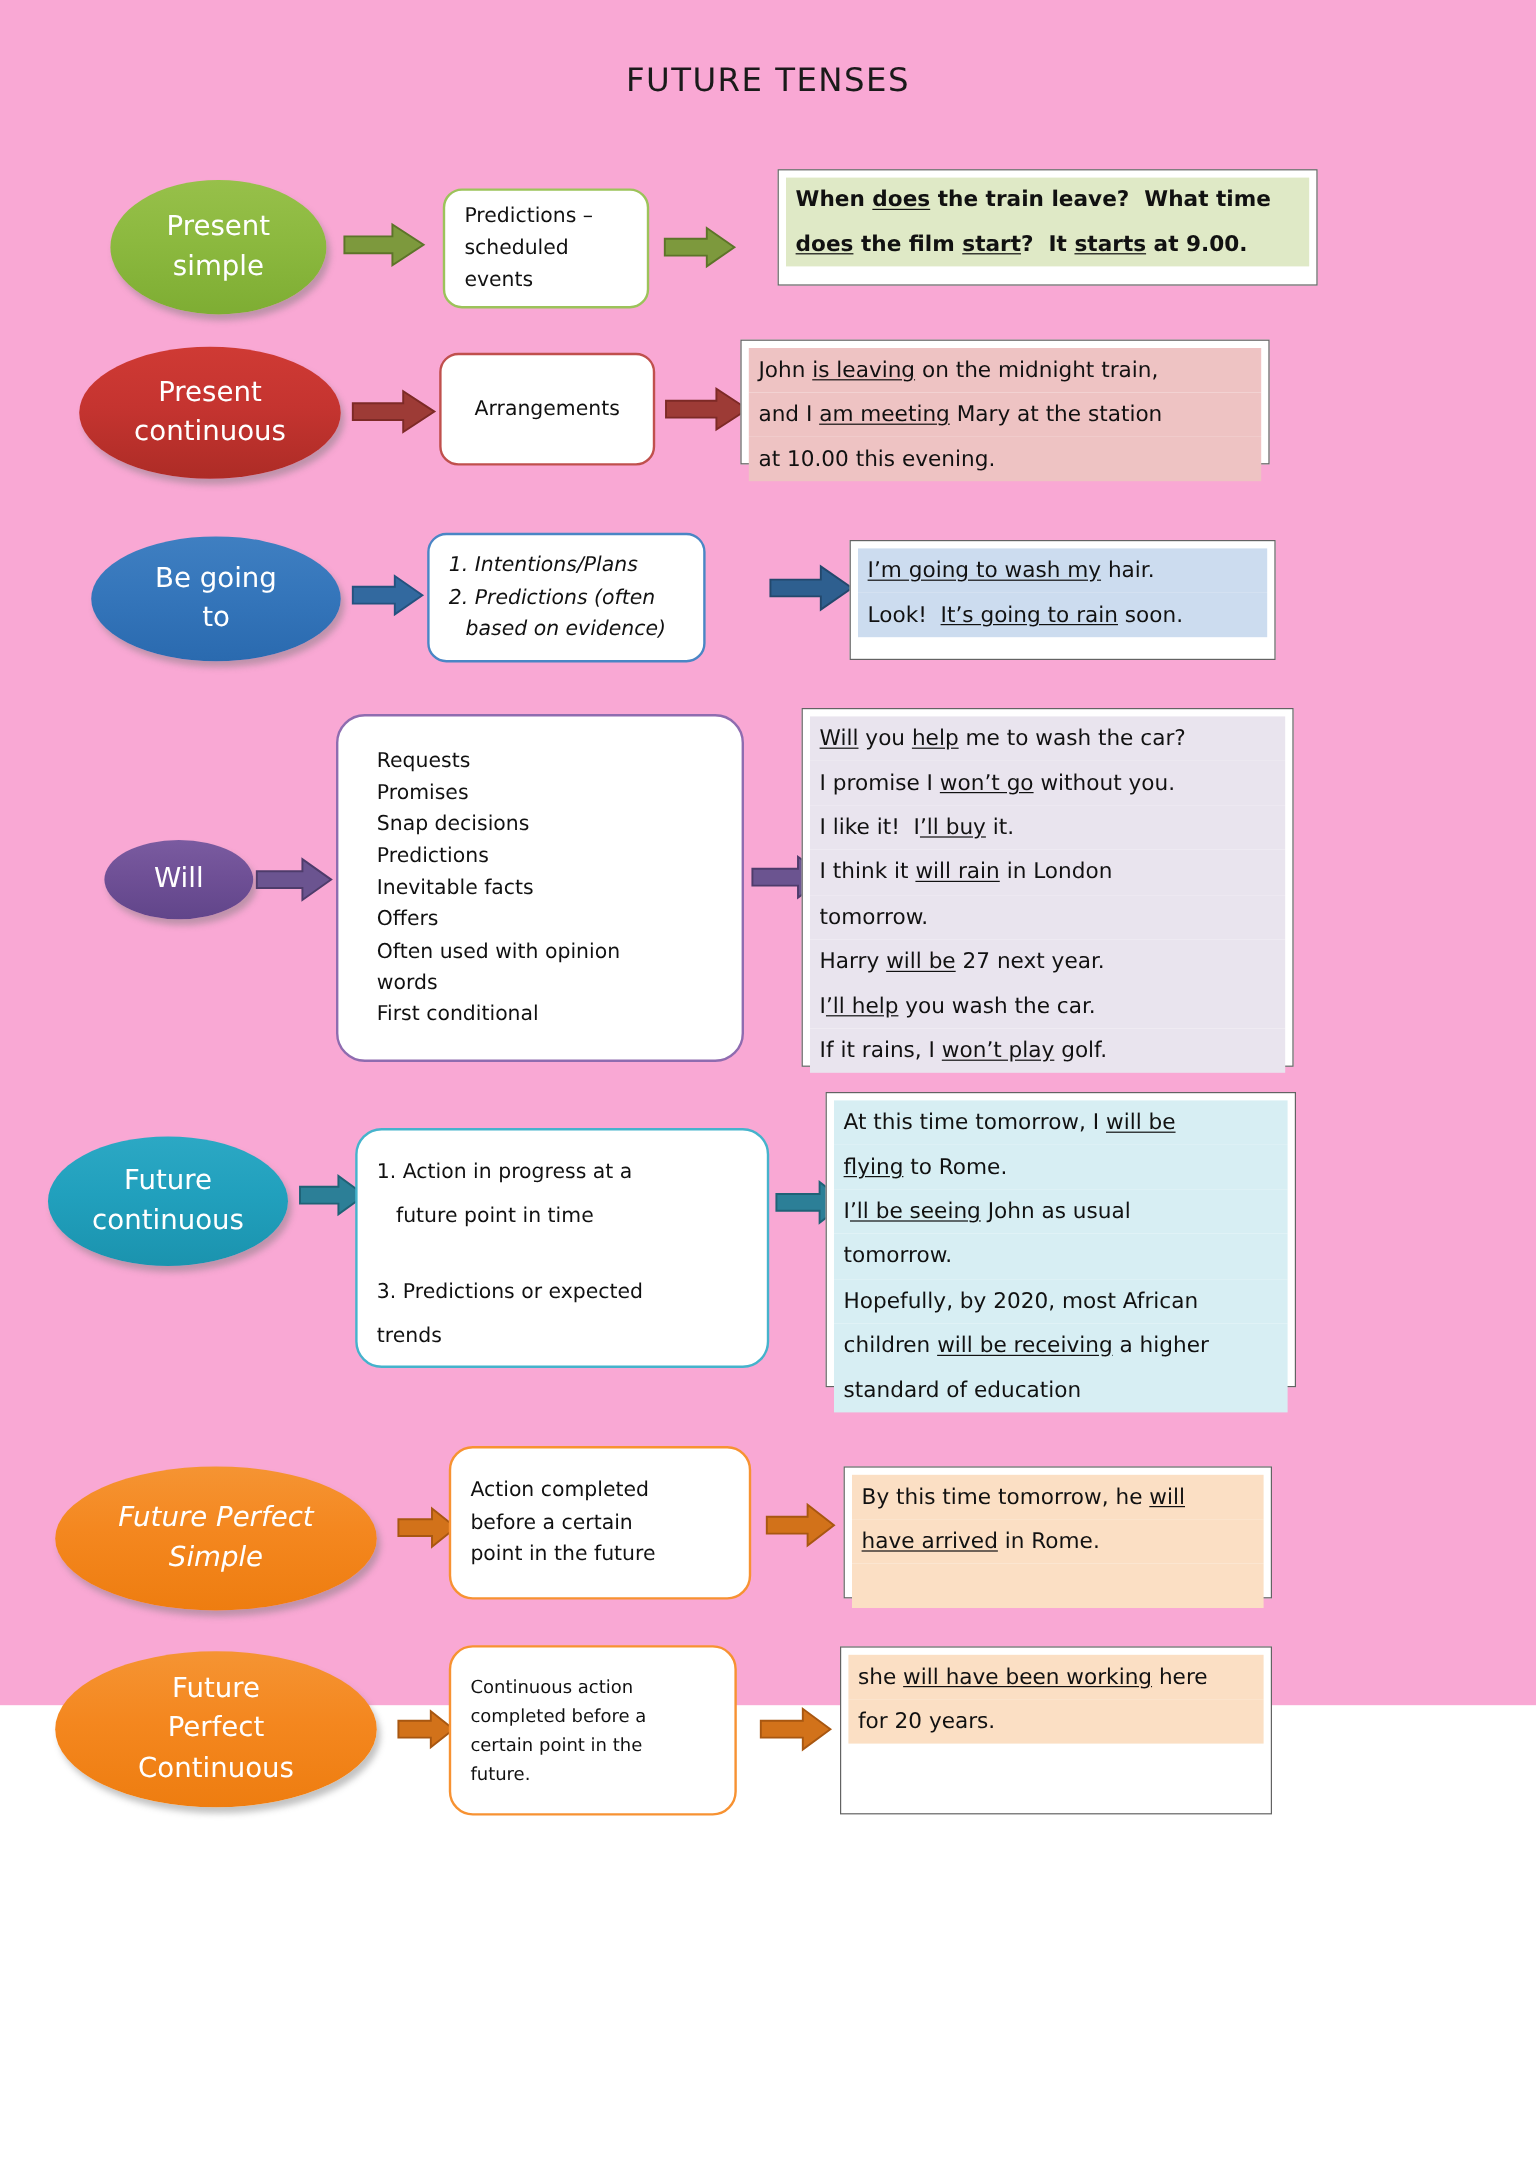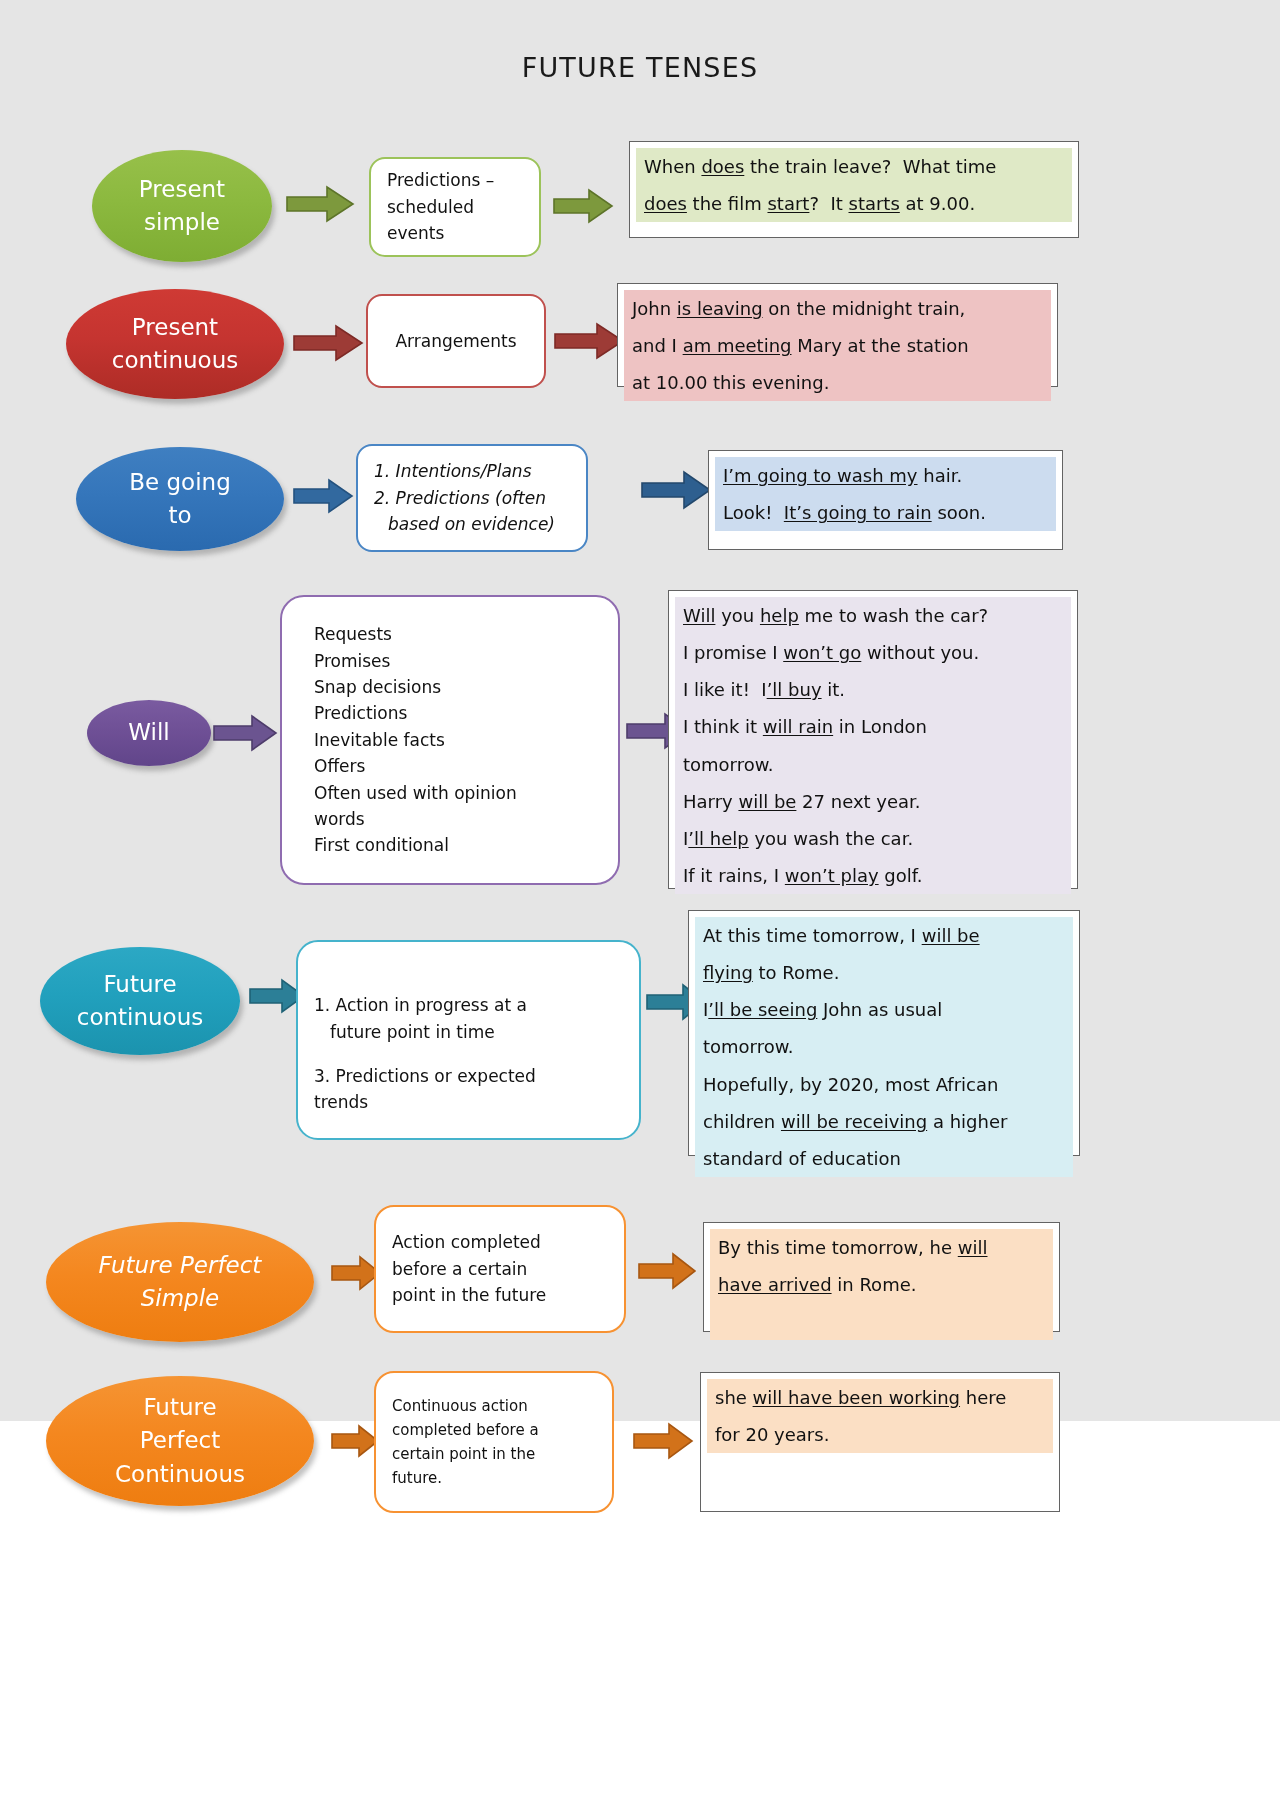--- a/index.html
+++ b/index.html
@@ -7,21 +7,21 @@
     width: 1280px;
     height: 1811px;
     background: #ffffff;
     font-family: "DejaVu Sans", "Liberation Sans", sans-serif;
     overflow: hidden;
   }
   #page {
     position: relative;
     width: 1280px;
     height: 1421px;
-    background: #e5e5e5;
+    background: #f9a8d4;
   }
 
   
   .page-title {
     position: absolute;
     top: 52px;
     left: 0;
     width: 1280px;
     text-align: center;
     font-size: 27px;
@@ -131,21 +131,21 @@
     <span class="line">scheduled</span>
     <span class="line">events</span>
   </div>
 
   <div class="arrow" style="left:552px; top:188px;">
     <svg width="62" height="36" viewBox="0 0 62 36">
         <polygon points="2,11 37,11 37,2 60,18 37,34 37,25 2,25" fill="#7d993d" stroke="#5d7429" stroke-width="1.6"></polygon>
       </svg>
   </div>
 
-  <div class="exbox" style="left:629px; top:141px; width:450px; height:97px;">
+  <div class="exbox" style="left:648px; top:141px; width:450px; height:97px;font-weight:bold;">
     <span class="hl hl-green">When <u>does</u> the train leave?&nbsp; What time</span>
     <span class="hl hl-green"><u>does</u> the film <u>start</u>?&nbsp; It <u>starts</u> at 9.00.</span>
   </div>
 
   <div class="ellipse ell-red" style="left:66px; top:289px; width:218px; height:110px;">
     <div>
       <div>Present</div>
       <div>continuous</div>
     </div>
   </div>
@@ -249,21 +249,21 @@
       <div>continuous</div>
     </div>
   </div>
 
   <div class="arrow" style="left:248px; top:978px;">
     <svg width="58" height="36" viewBox="0 0 58 36">
         <polygon points="2,11 34,11 34,2 56,18 34,34 34,25 2,25" fill="#2c7f97" stroke="#1f6276" stroke-width="1.6"></polygon>
       </svg>
   </div>
 
-  <div class="usebox b-teal" style="left:296px; top:940px; width:345px; height:200px; justify-content:center; padding-top:40px;">
+  <div class="usebox b-teal" style="left:296px; top:940px; width:345px; height:200px; justify-content:space-between; padding-top:22px;">
     <span class="line">1. Action in progress at a</span>
     <span class="line" style="padding-left:16px;">future point in time</span>
     <span class="gap"></span>
     <span class="line">3. Predictions or expected</span>
     <span class="line">trends</span>
   </div>
 
   <div class="arrow" style="left:645px; top:983px;">
     <svg width="62" height="38" viewBox="0 0 62 38">
         <polygon points="2,12 38,12 38,2 60,19 38,36 38,26 2,26" fill="#2c7f97" stroke="#1f6276" stroke-width="1.6"></polygon>

